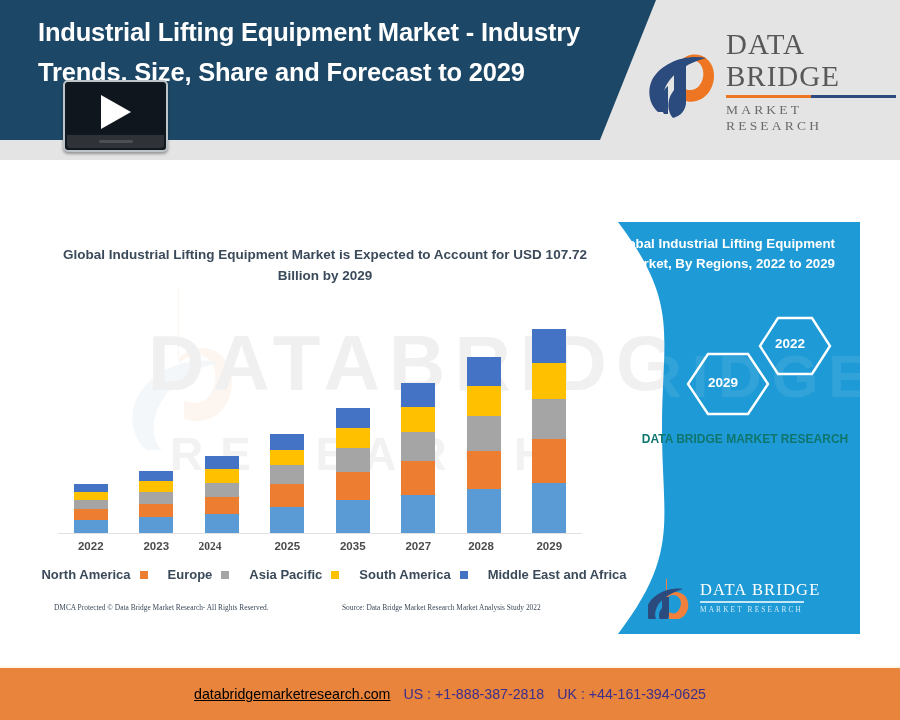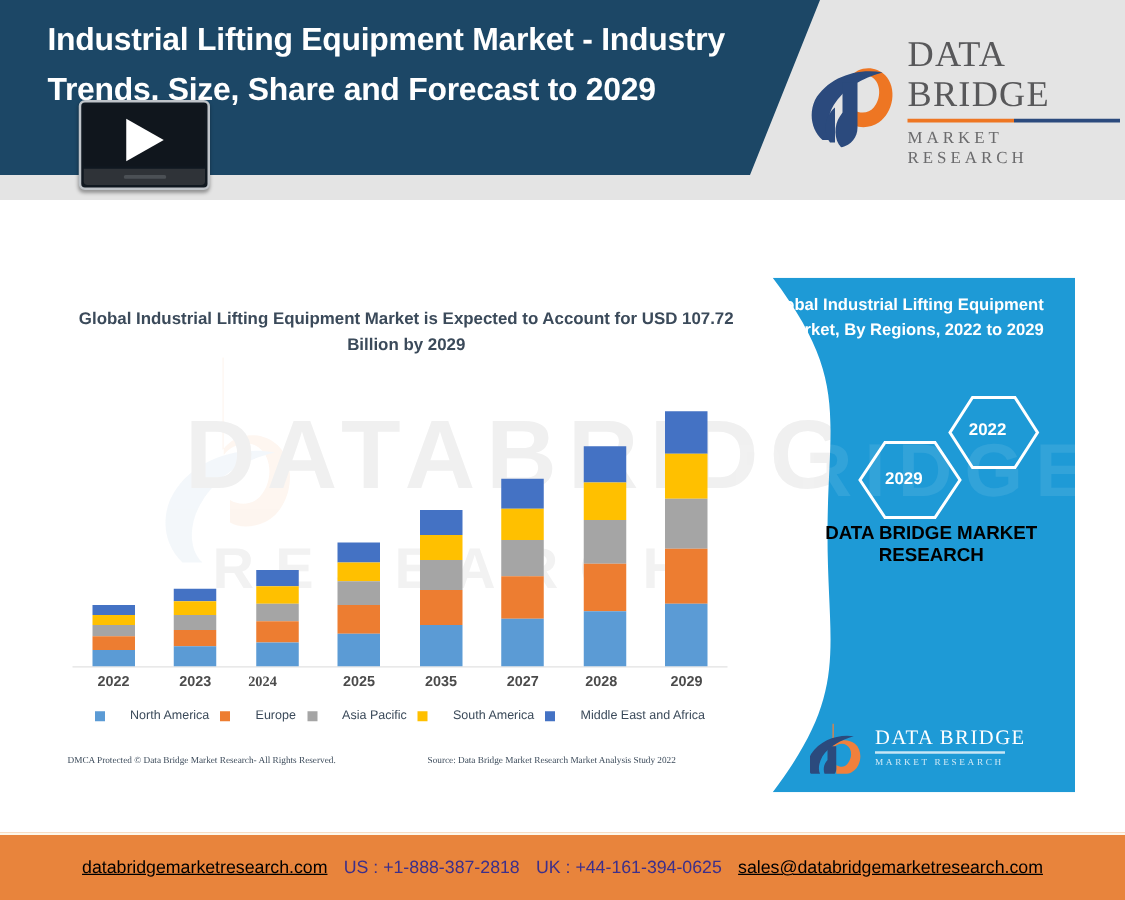--- a/index.html
+++ b/index.html
@@ -152,21 +152,21 @@
     font-size:11.5px;font-weight:bold;color:#4b4b4b;
   }
 
   .legend{
     position:absolute;left:18px;top:345px;width:524px;
     display:flex;justify-content:center;align-items:center;
     gap:9px;
   }
   .legend-item{display:flex;align-items:center;gap:4px;}
   .legend-swatch{width:8px;height:8px;display:inline-block;}
-  .legend-label{font-size:10px;font-weight:normal;color:#3b4a5a;white-space:nowrap;margin-left:16px;}
+  .legend-label{font-size:13px;font-weight:bold;color:#3b4a5a;white-space:nowrap;margin-left:16px;}
 
   .foot{
     position:absolute;top:381px;left:14px;width:528px;
     font-family:"Liberation Serif", serif;
     font-size:7.4px;color:#3b4a5a;
   }
   .foot .dmca{position:absolute;left:0;top:0;white-space:nowrap;}
   .foot .src{position:absolute;left:288px;top:0;white-space:nowrap;}
   .blue-panel-shape{
     position:absolute;left:530px;top:0;width:290px;height:412px;
@@ -176,23 +176,23 @@
     position:absolute;left:555px;top:12px;width:240px;
     text-align:right;color:#ffffff;
     font-size:13.3px;font-weight:bold;line-height:20px;
     z-index:5;white-space:pre-line;
   }
   .hexwrap{position:absolute;left:620px;top:92px;width:190px;height:105px;z-index:5;}
   .hex-label{
     position:absolute;color:#ffffff;font-size:13.5px;font-weight:bold;
   }
   .bp-brand{
-    position:absolute;left:590px;top:196px;width:230px;
-    text-align:center;color:#000000;
-    font-size:15px;font-weight:bold;line-height:18px;
+    position:absolute;left:590px;top:208px;width:230px;
+    text-align:center;color:#0f766e;
+    font-size:12px;font-weight:bold;line-height:18px;
     z-index:5;white-space:pre-line;
   }
   .bp-wm{
     position:absolute;left:545px;top:120px;
     font-size:60px;font-weight:bold;color:rgba(255,255,255,.09);
     letter-spacing:10px;white-space:nowrap;z-index:2;
   }
   .bp-logo{
     position:absolute;left:608px;top:355px;width:180px;height:42px;z-index:6;
   }
@@ -400,16 +400,15 @@
         <div class="bl-rule"></div>
         <div class="bl2">MARKET RESEARCH</div>
       </div>
     </div>
   </div>
 
   <div class="contact-bar">
     <a class="contact-link" href="#">databridgemarketresearch.com</a>
     <span class="contact-text">US : +1-888-387-2818</span>
     <span class="contact-text">UK : +44-161-394-0625</span>
-    <a class="contact-link" href="#">sales@databridgemarketresearch.com</a>
   </div>
 
 </div>
 
 </body></html>

